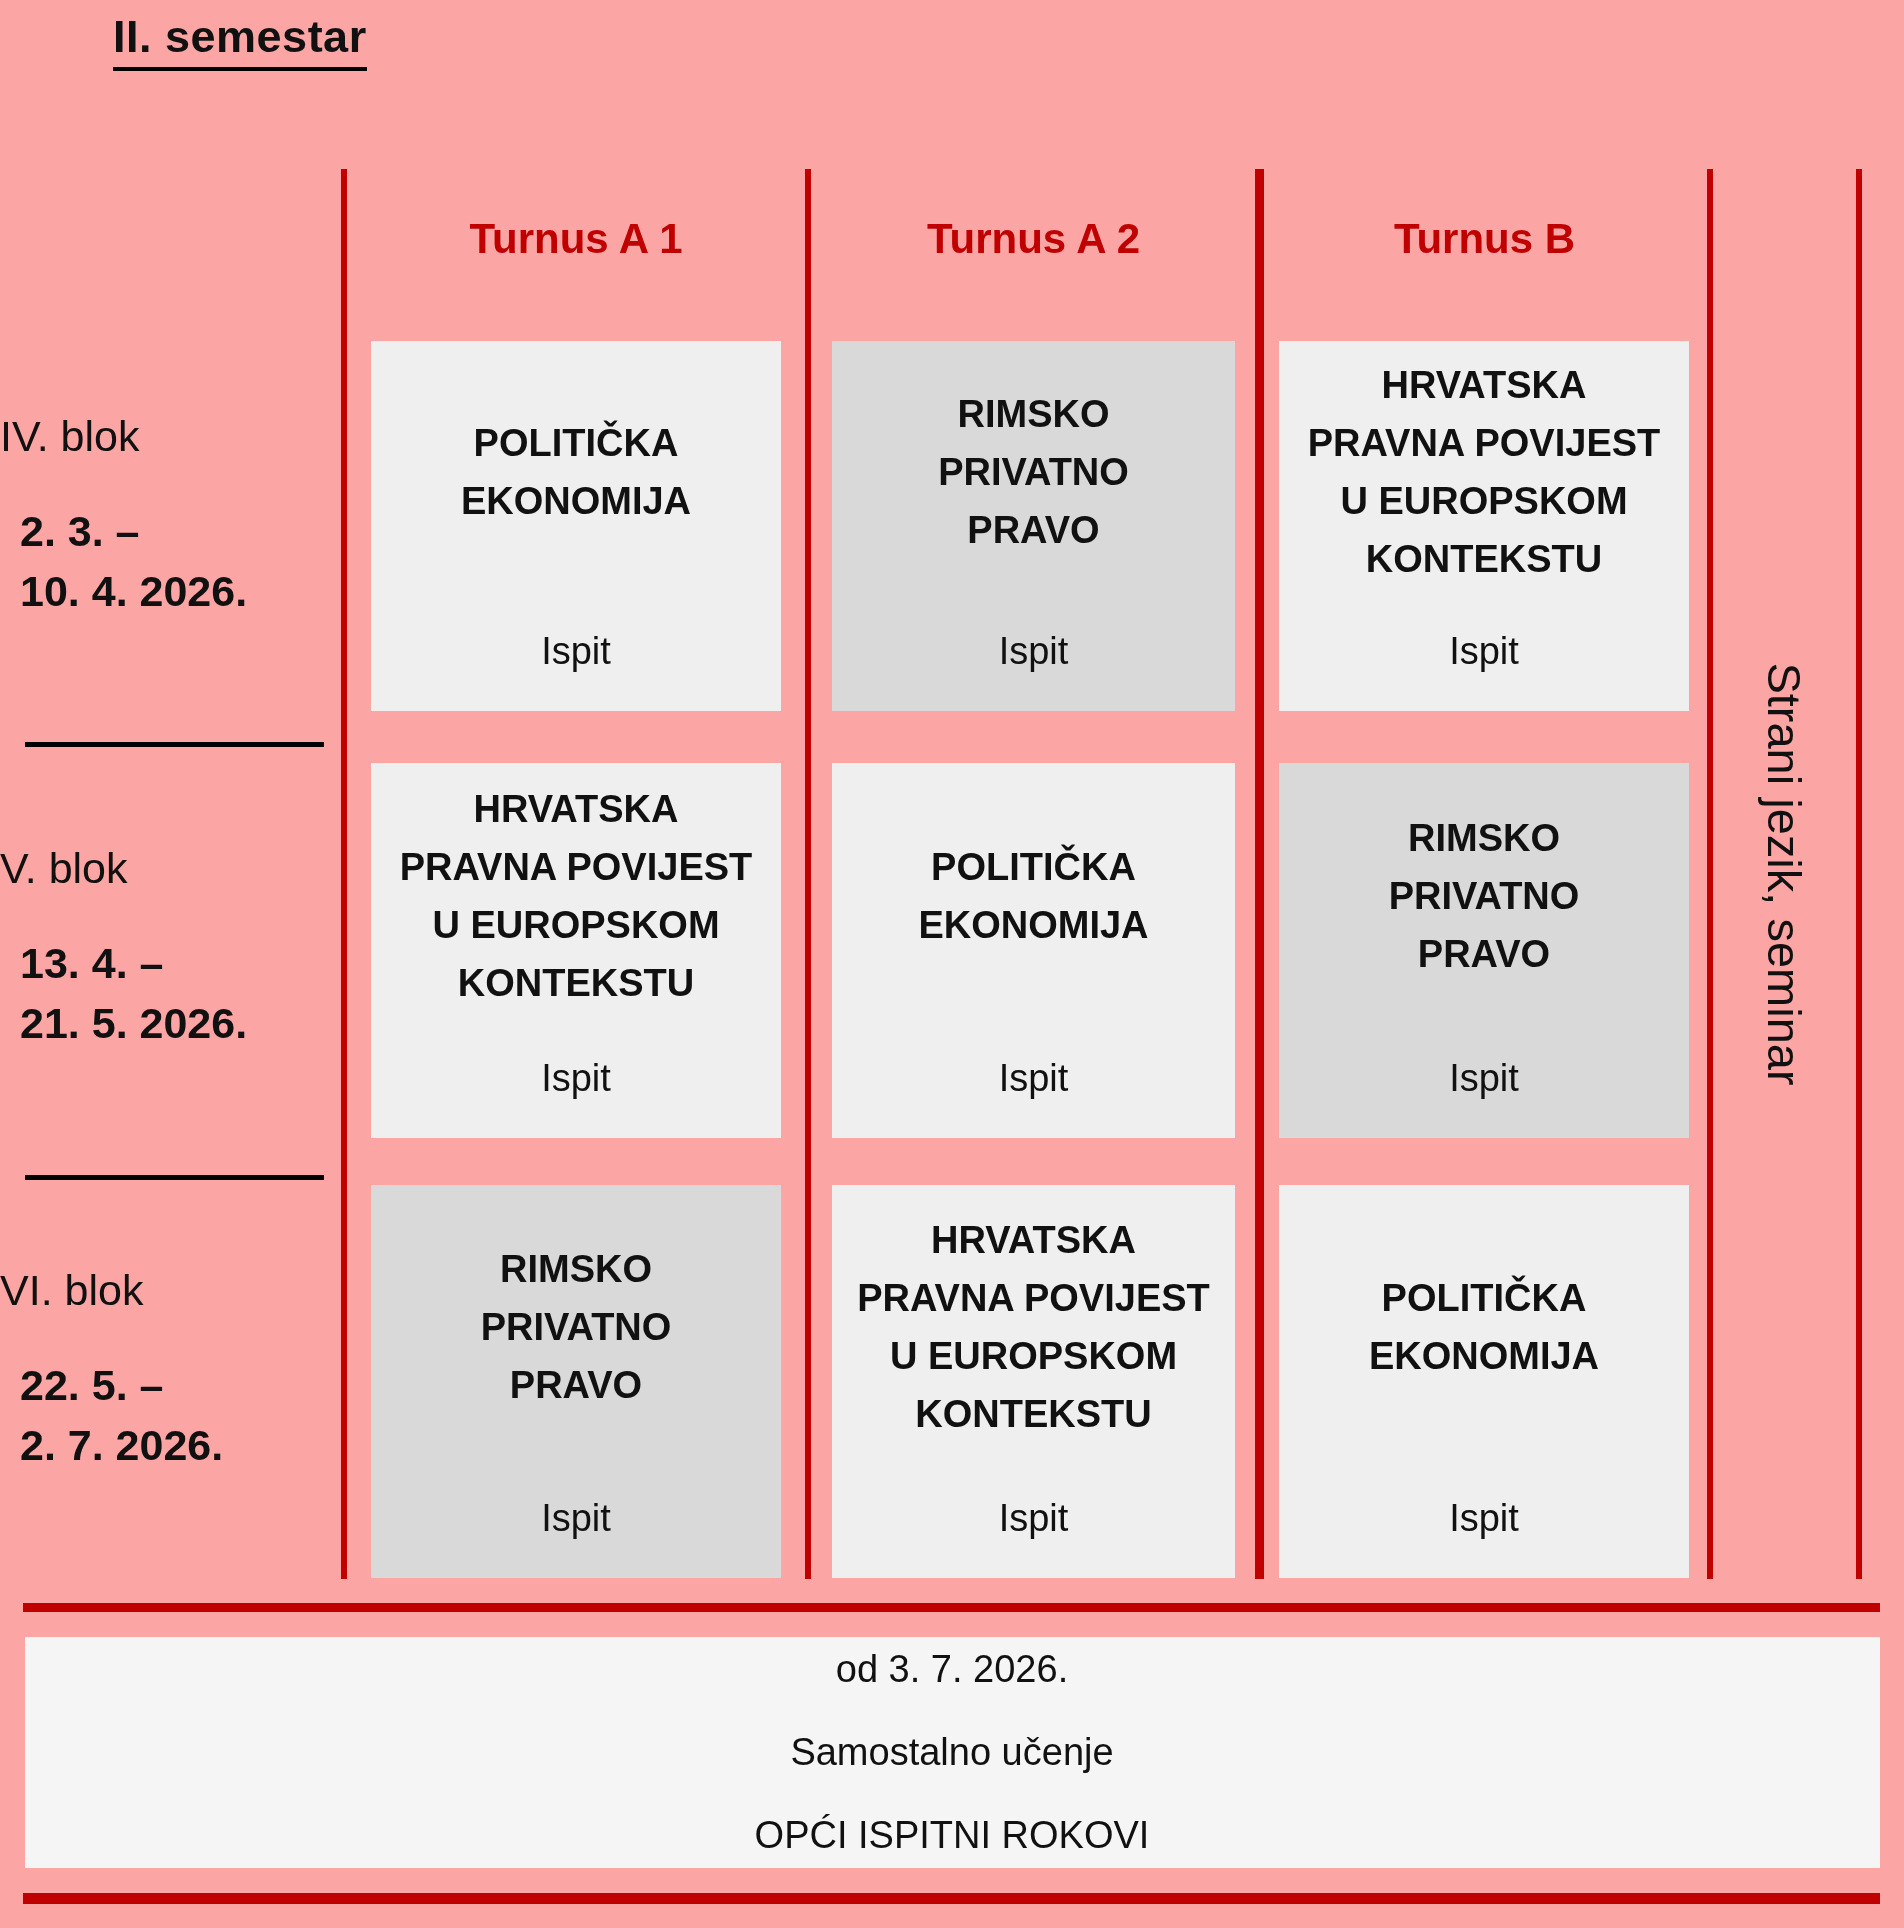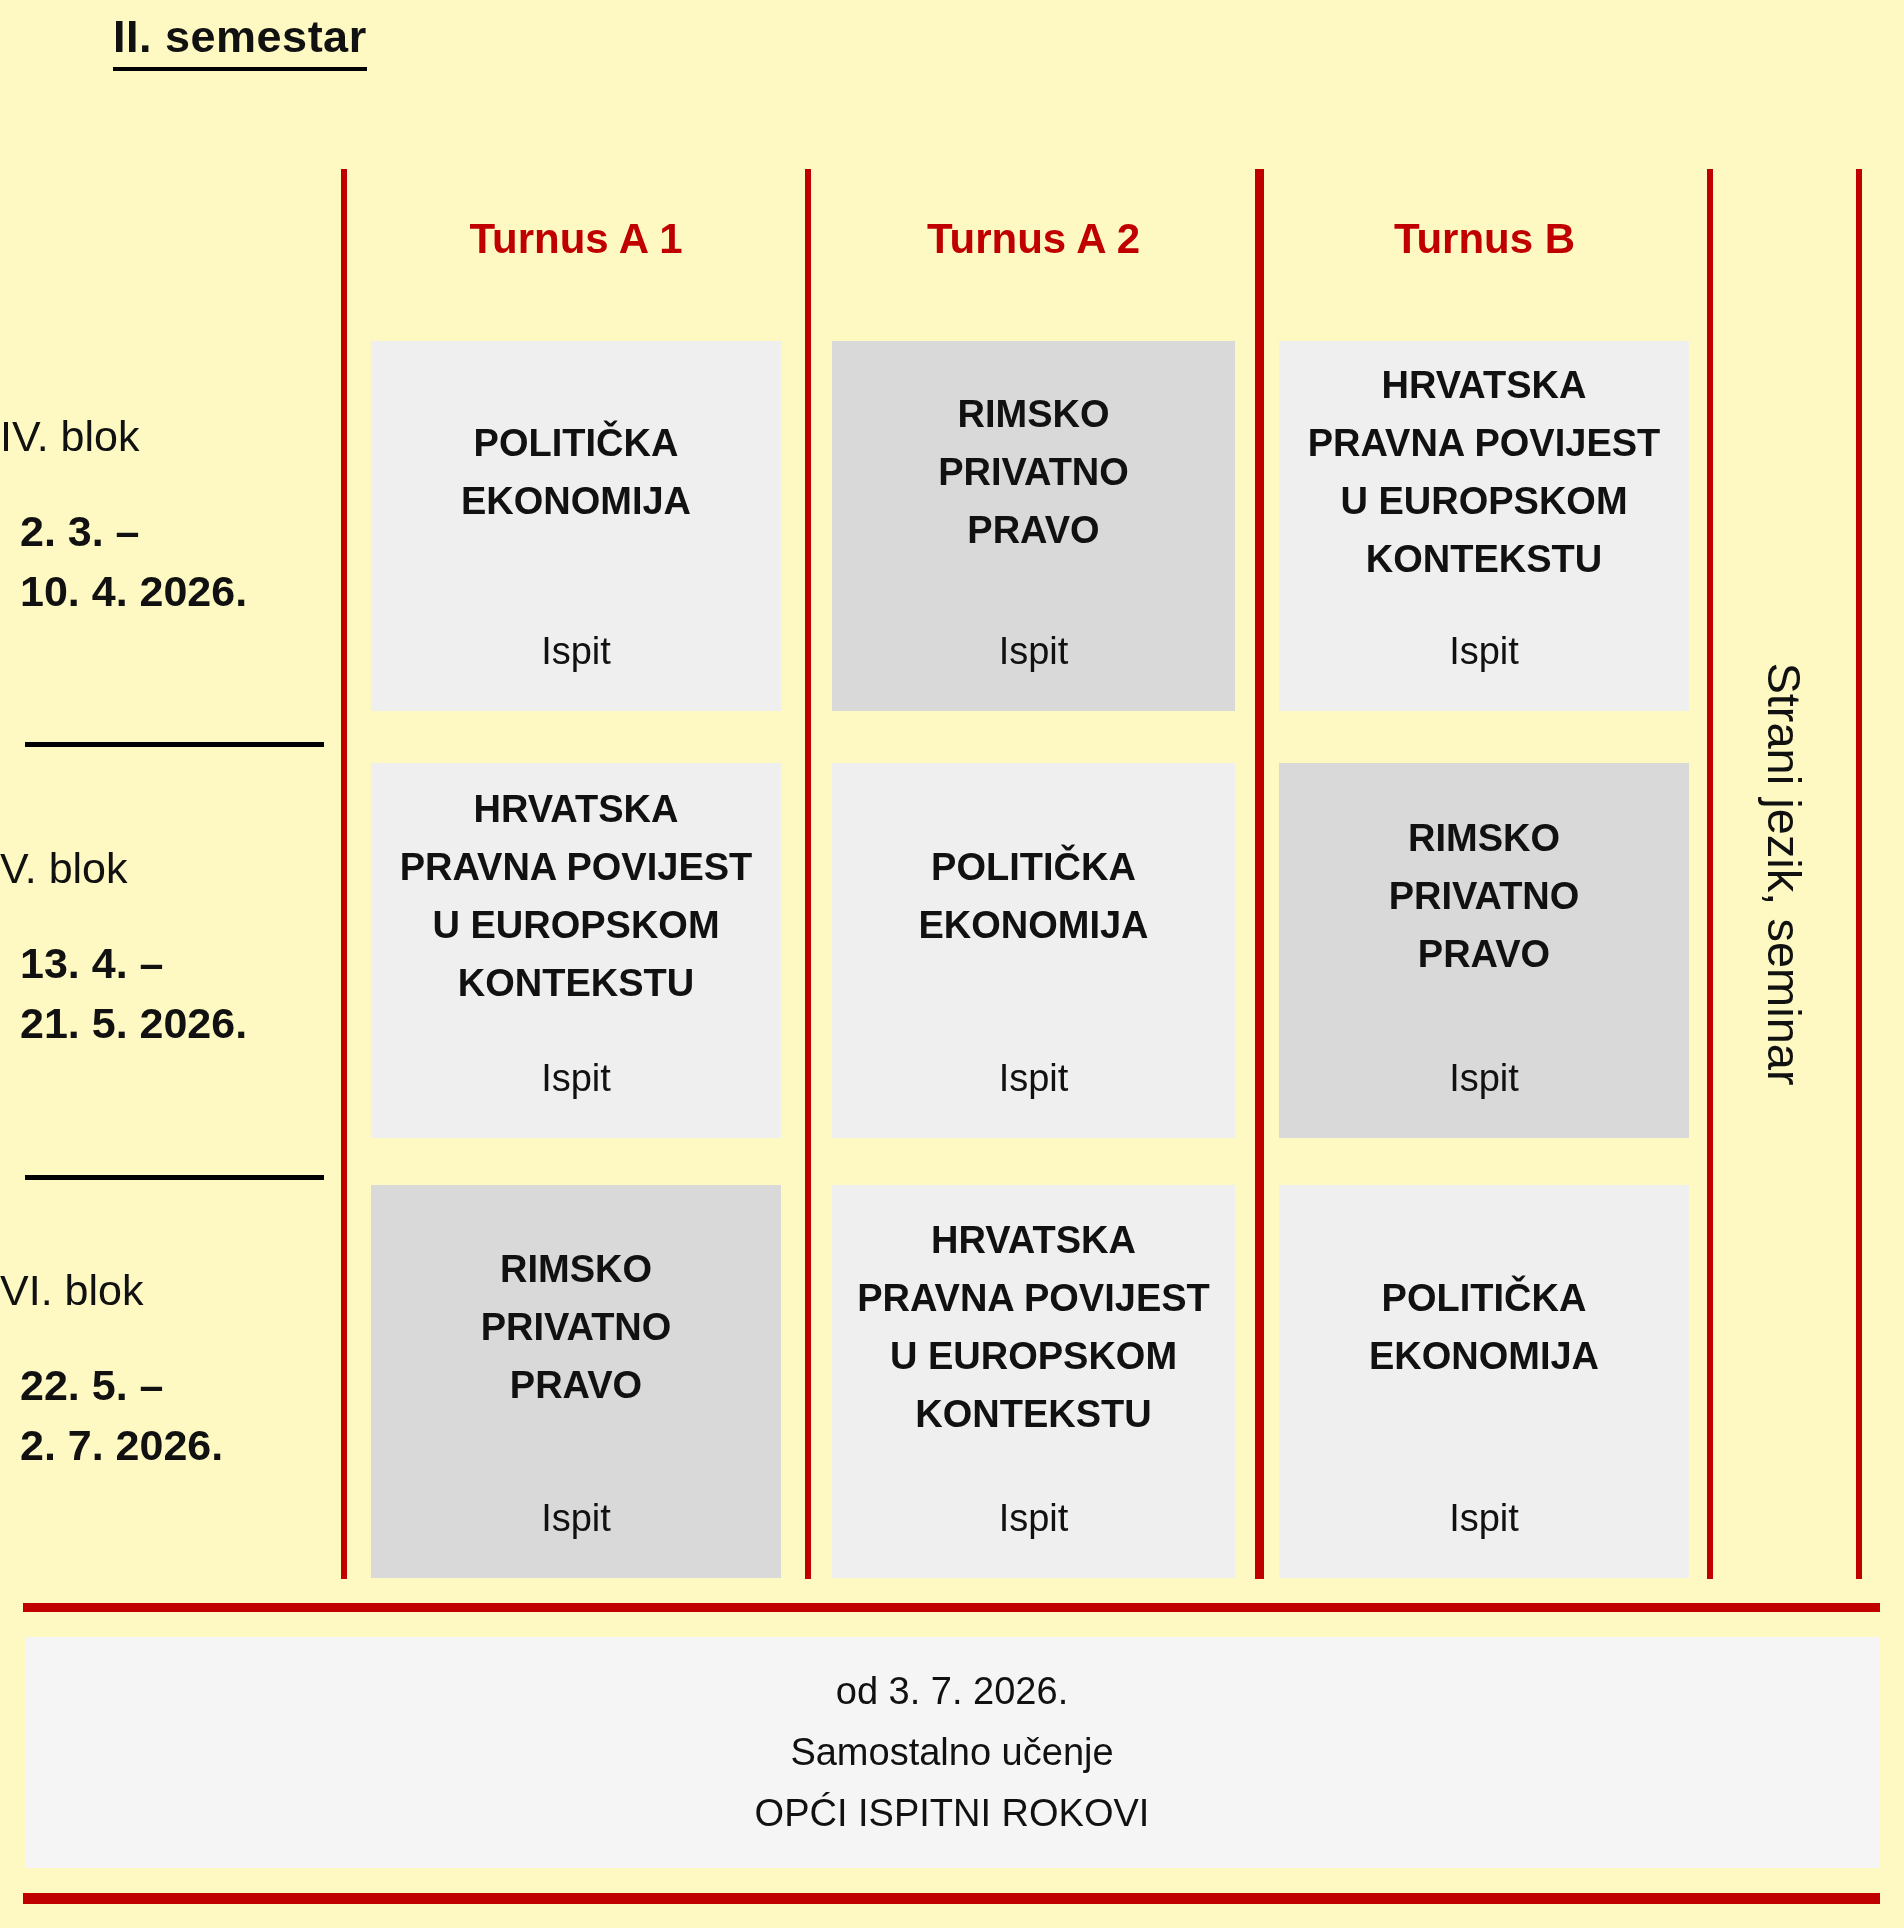--- a/index.html
+++ b/index.html
@@ -9,21 +9,21 @@
     --footer-bg: #f5f5f5;
     --text: #111111;
   }
   * { margin: 0; padding: 0; box-sizing: border-box; }
   html, body { background: #ffffff; }
   body { font-family: "Liberation Sans", sans-serif; color: var(--text); }
   .page {
     position: relative;
     width: 1905px;
     height: 1928px;
-    background: #fef9c3;
+    background: #fca5a5;
     overflow: hidden;
     padding-left: 20px;
   }
 
   .page-title {
     position: absolute;
     left: 113px;
     top: 11.3px;
     font-size: 45px;
     font-weight: bold;
@@ -146,21 +146,21 @@
     position: absolute;
     left: 24.5px;
     top: 1637px;
     width: 1855px;
     height: 231px;
     background: var(--footer-bg);
     display: flex;
     flex-direction: column;
     align-items: center;
     justify-content: center;
-    row-gap: 18px;
+    row-gap: 40px;
     font-size: 38px;
   }
   .footer-rule-bottom {
     position: absolute;
     left: 22.6px;
     top: 1893px;
     width: 1857px;
     height: 11.3px;
     background: var(--accent);
   }

